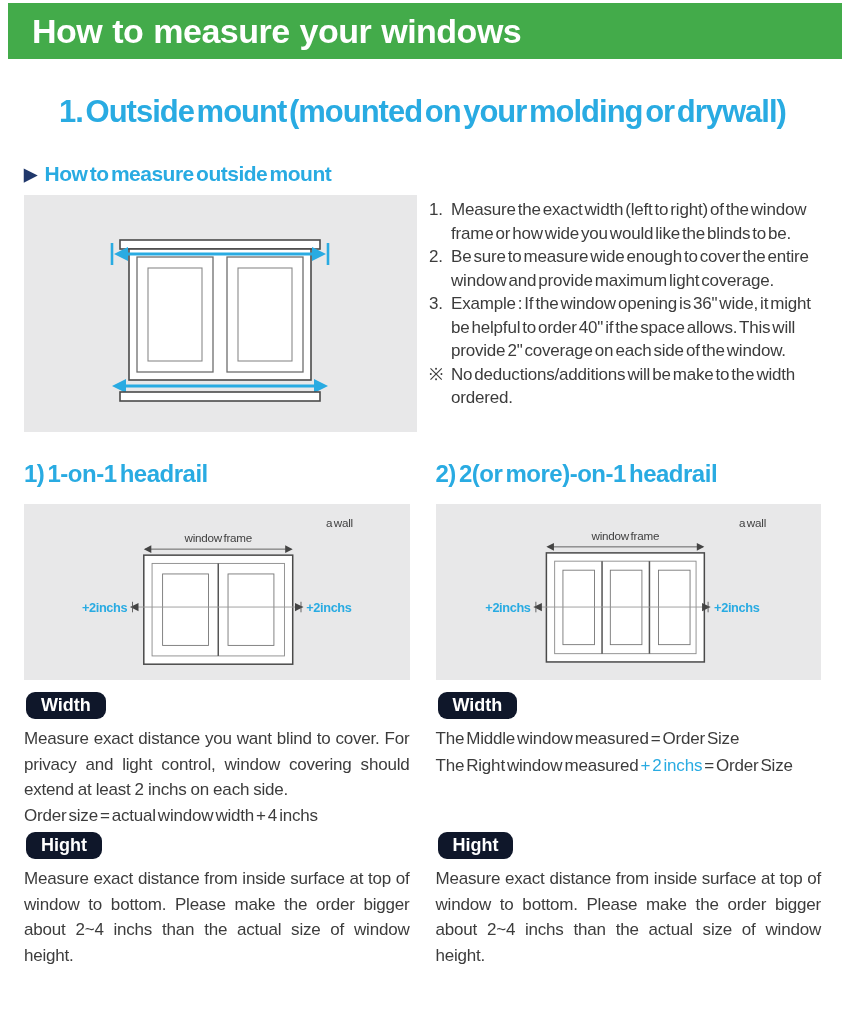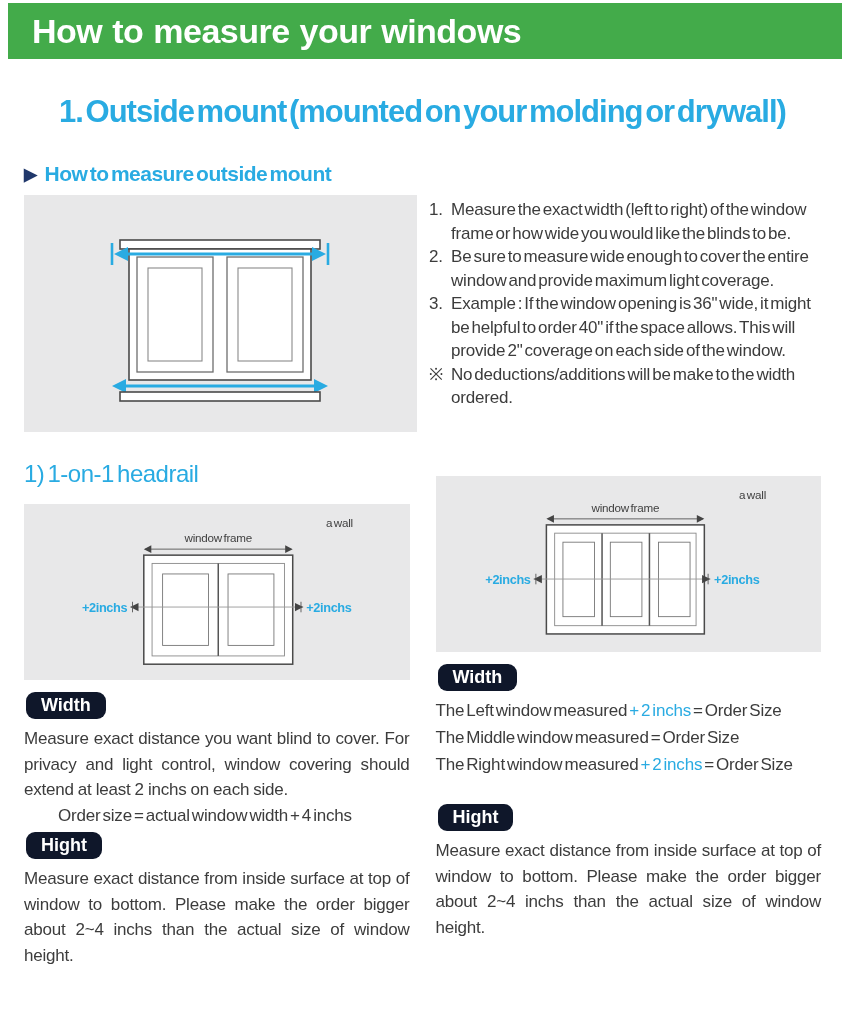--- a/index.html
+++ b/index.html
@@ -42,41 +42,41 @@
   .ins-item {
     display:flex; font-size:17px; line-height:23.5px; color:#3c3c3c;
     word-spacing:-2.5px; letter-spacing:-0.2px; font-weight:500;
   }
   .ins-num { width:22px; flex:none; }
   .ins-text { flex:1; }
 
   
   .cols { display:grid; grid-template-columns:1fr 1fr; column-gap:26px; margin-top:28px; }
   .col-heading {
-    color:#29abe2; font-size:24px; font-weight:normal;
+    color:#29abe2; font-size:24px; font-weight:bold;
     letter-spacing:-0.5px; word-spacing:-3px;
   }
   .dbox2 { margin-top:16px; height:176px; background:#e8e8e9; }
 
   svg text { font-family:"Liberation Sans", sans-serif; }
   .svg-label { fill:#3f3f3f; font-size:15.5px; letter-spacing:-0.3px; word-spacing:-2px; }
   .svg-blue  { fill:#29abe2; font-size:17px; font-weight:bold; letter-spacing:-0.5px; }
 
   .badge {
     display:inline-block; margin-top:12px; margin-left:2px;
     background:#0f172a; color:#ffffff;
     font-size:18px; font-weight:bold; line-height:24px;
     padding:1px 15px 2px 15px; border-radius:9px;
   }
   .width-sect { height:140px; }
   .body-text {
     margin-top:7px; font-size:17px; line-height:25.5px; color:#3c3c3c;
     text-align:justify; letter-spacing:-0.2px; word-spacing:-0.5px;
   }
-  .formula { font-size:17px; line-height:25.5px; color:#3c3c3c; letter-spacing:-0.2px; word-spacing:-2.5px;margin-left:34px; }
+  .formula { font-size:17px; line-height:25.5px; color:#3c3c3c; letter-spacing:-0.2px; word-spacing:-2.5px; }
   .wline { font-size:17px; line-height:27px; color:#3c3c3c; letter-spacing:-0.2px; word-spacing:-2.5px; }
   .blue { color:#29abe2; }
 </style>
 </head>
 <body>
 
 <div class="page">
 
   <header class="banner">
     <h1 class="banner-title">How to measure your windows</h1>
@@ -176,20 +176,21 @@
         </div>
 
         <div class="hight-sect">
           <span class="badge">Hight</span>
           <p class="body-text">Measure exact distance from inside surface at top of window to bottom. Please make the order bigger about 2~4 inchs than the actual size of window height.</p>
           
         </div>
       </section>
 
       <section class="col">
+        <h3 class="col-heading">2) 2(or more)-on-1 headrail</h3>
 
         <div class="dbox2">
           <svg viewBox="0 0 389 234">
             <text x="377" y="30" text-anchor="end" class="svg-label">a wall</text>
             <text x="190" y="48" text-anchor="middle" class="svg-label">window frame</text>
 
             <line x1="87" y1="57" x2="293" y2="57" stroke="#555555" stroke-width="1.2"></line>
             <path d="M85 57 l10 -5 v10 z" fill="#444444"></path>
             <path d="M295 57 l-10 -5 v10 z" fill="#444444"></path>
 
@@ -207,21 +208,20 @@
             <path d="M303 137 l-11 -5.5 v11 z" fill="#444444"></path>
             <line x1="300" y1="130" x2="300" y2="144" stroke="#555555" stroke-width="1.2"></line>
             <text x="64" y="143" text-anchor="end" class="svg-blue">+2inchs</text>
             <text x="308" y="143" class="svg-blue">+2inchs</text>
           </svg>
         </div>
 
         <div class="width-sect">
           <span class="badge">Width</span>
           <div style="margin-top:6px;">
-            <div class="wline"><span>The Left window measured </span><span class="blue">+ 2 inchs</span><span> = Order Size</span></div>
             <div class="wline"><span>The Middle window measured = Order Size</span><span class="blue"></span><span></span></div>
             <div class="wline"><span>The Right window measured </span><span class="blue">+ 2 inchs</span><span> = Order Size</span></div>
           </div>
         </div>
 
         <div class="hight-sect">
           <span class="badge">Hight</span>
           <p class="body-text">Measure exact distance from inside surface at top of window to bottom.  Please make the order bigger about 2~4 inchs than the actual size of window height.</p>
           
         </div>

